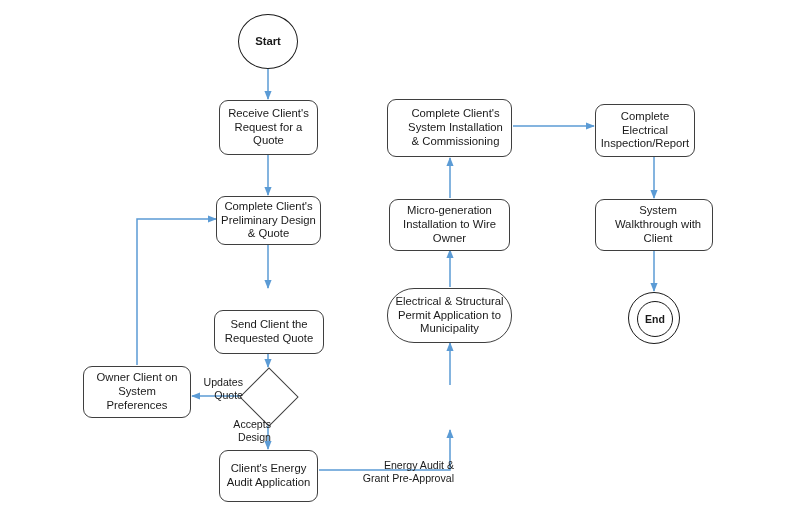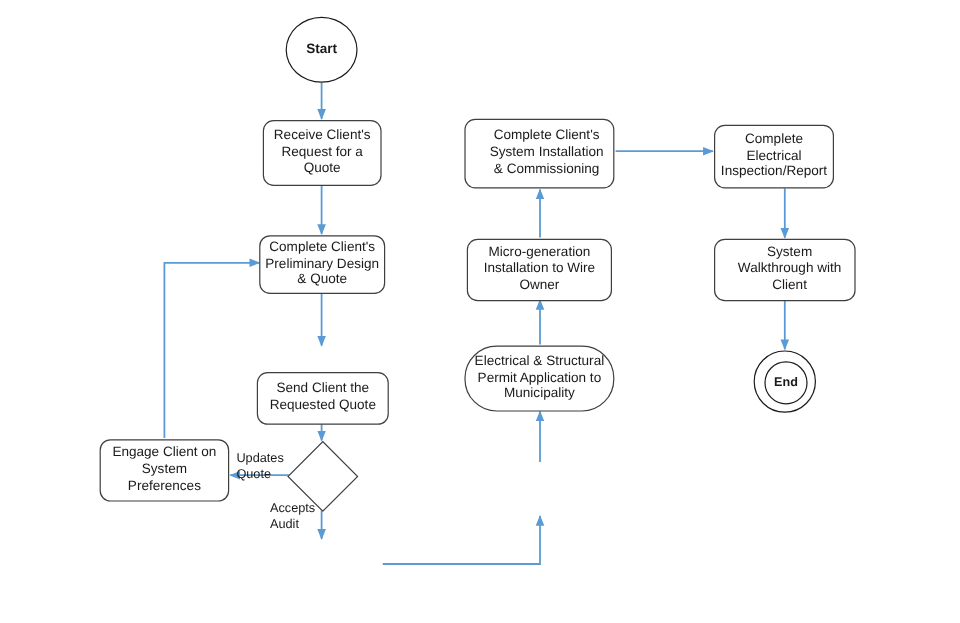--- a/index.html
+++ b/index.html
@@ -80,21 +80,21 @@
     transform: rotate(45deg);
   }
   .edge-label {
     position: absolute;
     font-size: 10.6px;
     color: #1a1a1a;
     line-height: 1.25;
     white-space: pre-line;
     background: transparent;
   }
-  .lbl-left { text-align: left; }
+  .lbl-left { text-align: right; }
 </style>
 </head>
 <body>
 
 <div id="canvas">
 
   <svg class="edges" viewBox="0 0 800 519">
     <defs>
       <marker id="arrowhead" markerWidth="7" markerHeight="7" refX="5.4" refY="3" orient="auto" markerUnits="strokeWidth">
         <path d="M0,0.6 L6,3 L0,5.4 z" fill="#5B9BD5"></path>
@@ -132,23 +132,26 @@
 
   <div class="node process" style="left:214px; top:289px; width:110px; height:44px;margin-top:21px;">
     <span>Send Client the Requested Quote</span>
   </div>
 
   <div class="node decision" style="left:268px; top:396px;">
     <div class="diamond-shape" style="left:-20px; top:-20px; width:40px; height:40px;"></div>
   </div>
 
   <div class="node process" style="left:83px; top:366px; width:108px; height:52px;">
-    <span>Engage Client on System Preferences</span>
+    <span>Owner Client on System Preferences</span>
   </div>
 
+  <div class="node process" style="left:219px; top:450px; width:99px; height:52px;">
+    <span>Client's Energy Audit Application</span>
+  </div>
 
 
   <div class="node process" style="left:387px; top:288px; width:125px; height:55px;border-radius:27px;">
     <span>Electrical &amp; Structural Permit Application to Municipality</span>
   </div>
 
   <div class="node process" style="left:389px; top:199px; width:121px; height:52px;">
     <span>Micro-generation Installation to Wire Owner</span>
   </div>
 
@@ -167,16 +170,18 @@
   <div class="node terminator-end" style="left:628px; top:292px; width:52px; height:52px;text-decoration:underline;">
     <div class="end-inner" style="left:8px; top:8px; width:34px; height:34px;">
       <span>End</span>
     </div>
   </div>
 
   <div class="edge-label lbl-left" style="left:197px; top:376px; width:46px;">Updates
 Quote</div>
 
   <div class="edge-label lbl-left" style="left:225px; top:418px; width:46px;">Accepts
-Audit</div>
+Design</div>
 
+  <div class="edge-label lbl-left" style="left:342px; top:459px; width:112px;">Energy Audit &amp;
+Grant Pre-Approval</div>
 
 </div>
 
 </body></html>

